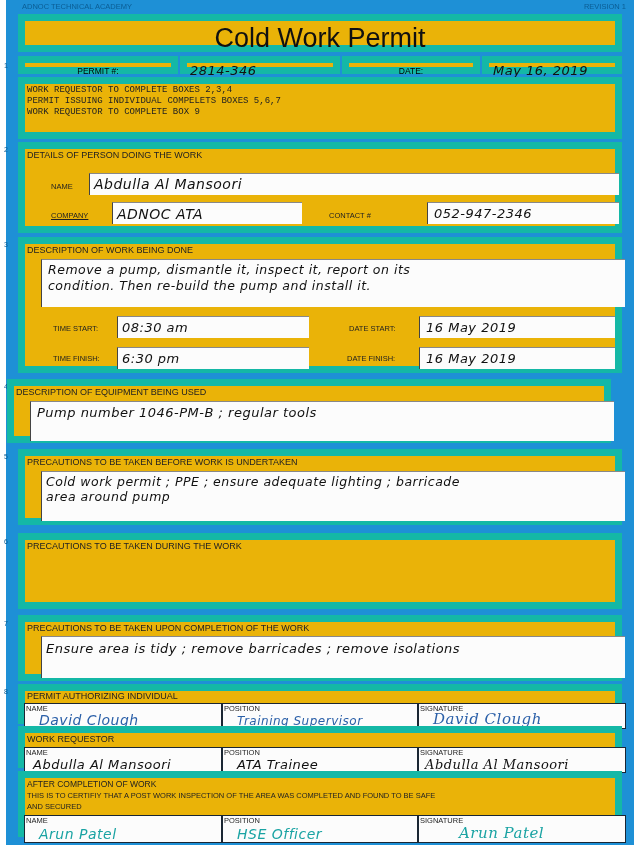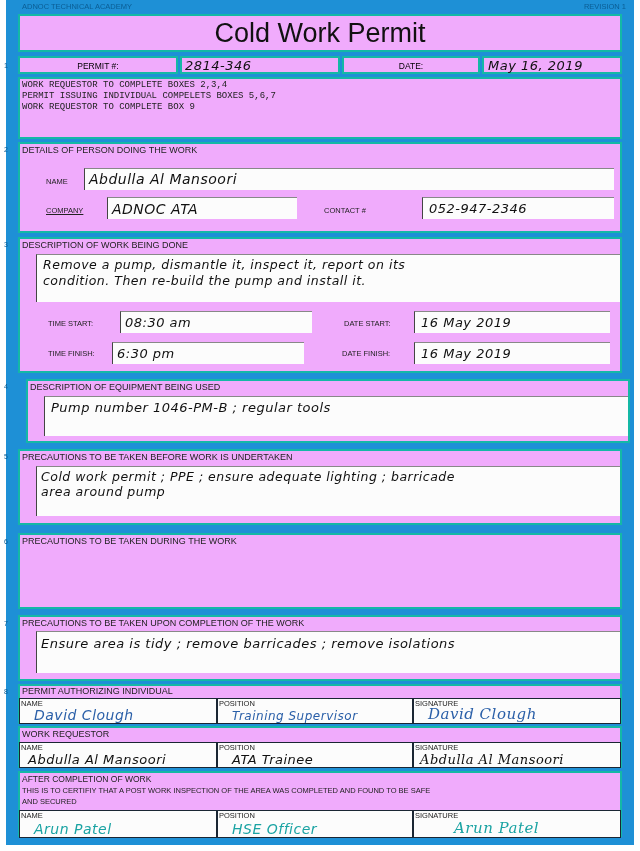--- a/index.html
+++ b/index.html
@@ -1,21 +1,21 @@
 <!DOCTYPE html>
 <html><head>
 <meta charset="utf-8">
 <style>
   * { box-sizing: border-box; margin: 0; padding: 0; }
   html, body { width: 640px; height: 851px; background: #ffffff; overflow: hidden; }
   body { font-family: "Liberation Sans", sans-serif; position: relative; }
   .frame { position: absolute; left: 6px; top: 0; width: 628px; height: 845px; background: #1e90d6; }
   .topline { position: absolute; top: 2px; left: 22px; right: 10px; height: 10px; font-size: 7.5px; color: #0b5d94; }
   .topline .rev { position: absolute; right: 4px; top: 0; }
-  .box { position: absolute; background: #f0abfc; border: 2px solid #14b8a6; }
+  .box { position: absolute; background: #eab308; border: 7px solid #14b8a6; }
   .num { position: absolute; left: 4px; font-size: 7px; color: #0b5d94; }
   .title { left: 18px; top: 14px; width: 604px; height: 38px; text-align: center; font-size: 27px; color: #111; line-height: 34px; }
   .hdr { font-size: 9px; color: #222; position: absolute; left: 2px; top: 1px; }
   .hand { font-family: "DejaVu Sans", sans-serif; color: #111; font-style: oblique; letter-spacing: 0.5px; }
   .blue { color: #2a5fa8; }
   .teal { color: #1aa3a3; }
   .field { position: absolute; border-left: 1px solid #444; border-top: 1px solid #888; background: #fcfcfc; }
   .lbl { position: absolute; font-size: 8px; color: #222; }
   .cell { position: absolute; border: 1px solid #1a2633; background: #fcfcfc; }
   .cell .lab { position: absolute; left: 1px; top: 0; font-size: 7.5px; color: #222; }
@@ -74,39 +74,39 @@
 <span class="num" style="top:241px;">3</span>
 <div class="box" style="left:18px; top:237px; width:604px; height:136px;">
   <span class="hdr">DESCRIPTION OF WORK BEING DONE</span>
   <div class="field" style="left:16px; top:15px; width:584px; height:48px;">
     <div class="hand" style="position:absolute; left:6px; top:2px; font-size:12.5px; line-height:16px;">
       <div>Remove a pump, dismantle it, inspect it, report on its</div>
       <div>condition. Then re-build the pump and install it.</div>
     </div>
   </div>
   <span class="lbl" style="left:28px; top:80px; font-size:7.5px;">TIME START:</span>
-  <div class="field" style="left:100px; top:72px; width:192px; height:22px;">
+  <div class="field" style="left:92px; top:72px; width:192px; height:22px;">
     <span class="hand" style="position:absolute; left:4px; top:3px; font-size:13px;">08:30 am</span>
   </div>
   <span class="lbl" style="left:324px; top:80px; font-size:7.5px;">DATE START:</span>
   <div class="field" style="left:394px; top:72px; width:196px; height:22px;">
     <span class="hand" style="position:absolute; left:6px; top:3px; font-size:13px;">16 May 2019</span>
   </div>
   <span class="lbl" style="left:28px; top:110px; font-size:7.5px;">TIME FINISH:</span>
   <div class="field" style="left:92px; top:103px; width:192px; height:22px;">
     <span class="hand" style="position:absolute; left:4px; top:3px; font-size:13px;">6:30 pm</span>
   </div>
   <span class="lbl" style="left:322px; top:110px; font-size:7.5px;">DATE FINISH:</span>
   <div class="field" style="left:394px; top:103px; width:196px; height:22px;">
     <span class="hand" style="position:absolute; left:6px; top:3px; font-size:13px;">16 May 2019</span>
   </div>
 </div>
 
 <span class="num" style="top:383px;">4</span>
-<div class="box" style="left:26px; top:379px; width:604px; height:64px;">
+<div class="box" style="left:7px; top:379px; width:604px; height:64px;">
   <span class="hdr">DESCRIPTION OF EQUIPMENT BEING USED</span>
   <div class="field" style="left:16px; top:15px; width:584px; height:40px;">
     <span class="hand" style="position:absolute; left:6px; top:3px; font-size:13px;">Pump number 1046-PM-B ; regular tools</span>
   </div>
 </div>
 
 <span class="num" style="top:453px;">5</span>
 <div class="box" style="left:18px; top:449px; width:604px; height:76px;">
   <span class="hdr">PRECAUTIONS TO BE TAKEN BEFORE WORK IS UNDERTAKEN</span>
   <div class="field" style="left:16px; top:15px; width:584px; height:50px;">

